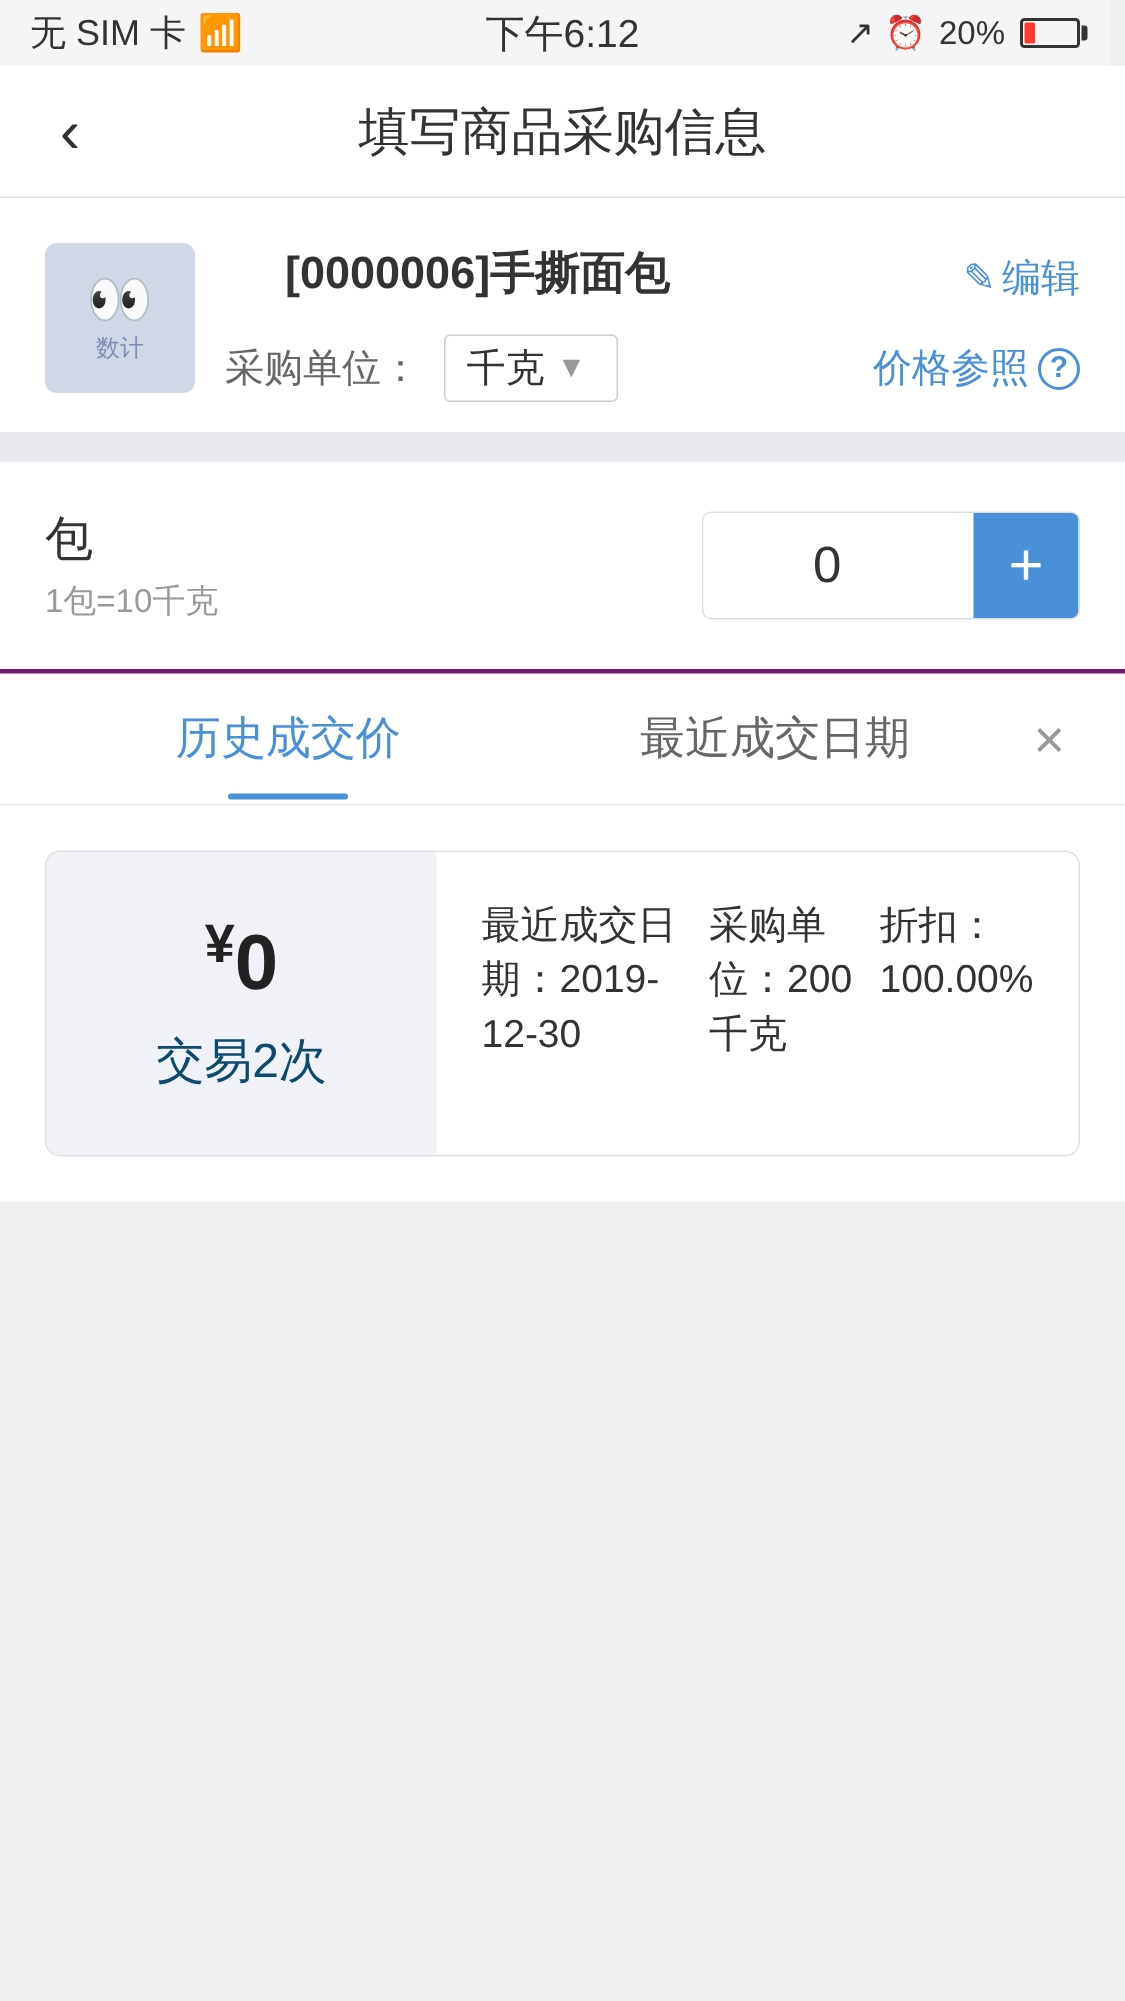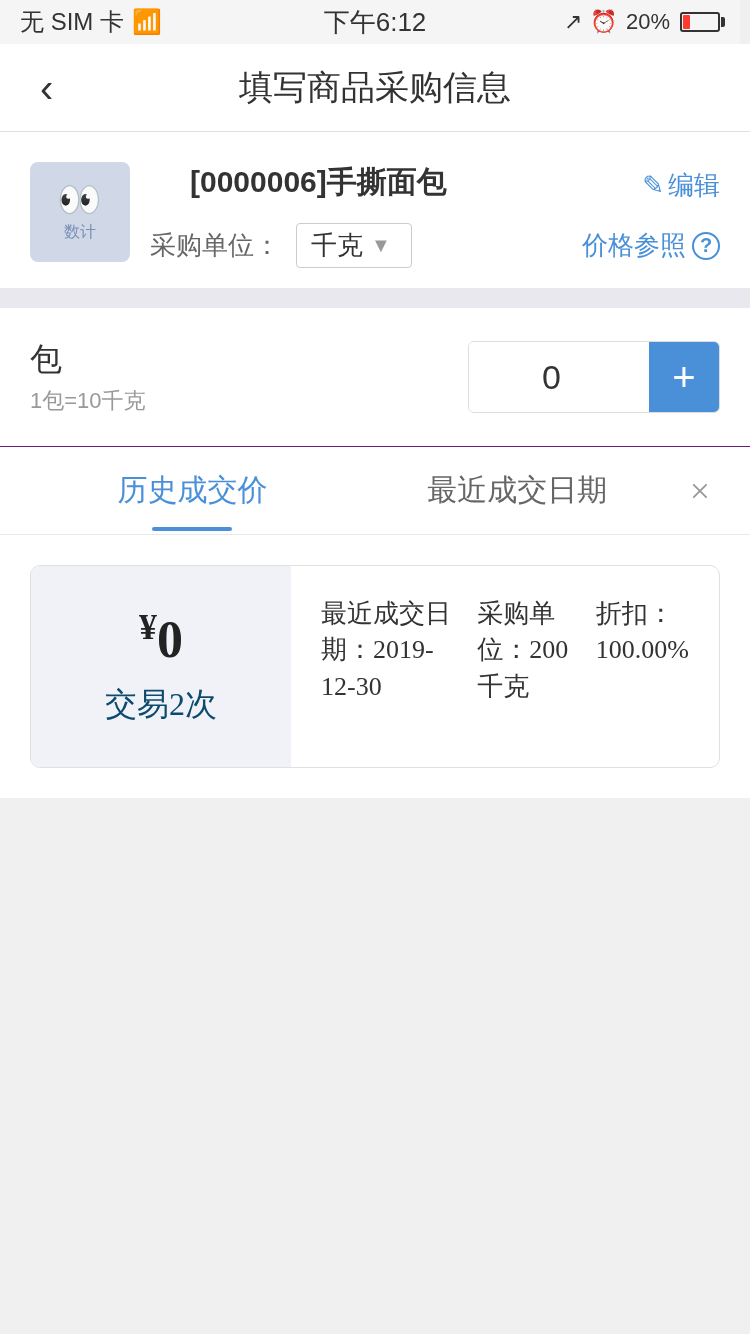--- a/index.html
+++ b/index.html
@@ -261,22 +261,21 @@
       color: #fff;
       font-size: 40px;
       font-weight: 300;
       border: none;
       outline: none;
     }
 
     
     .bottom-panel {
       background: #fff;
-      border-top: 1px solid #701a75;
-      font-family: Liberation Serif, serif;
+      border-top: 3px solid #701a75;
     }
 
     
     .tab-bar {
       display: flex;
       align-items: center;
       padding: 0 30px;
       border-bottom: 1px solid #e8e8e8;
       height: 88px;
       position: relative;

